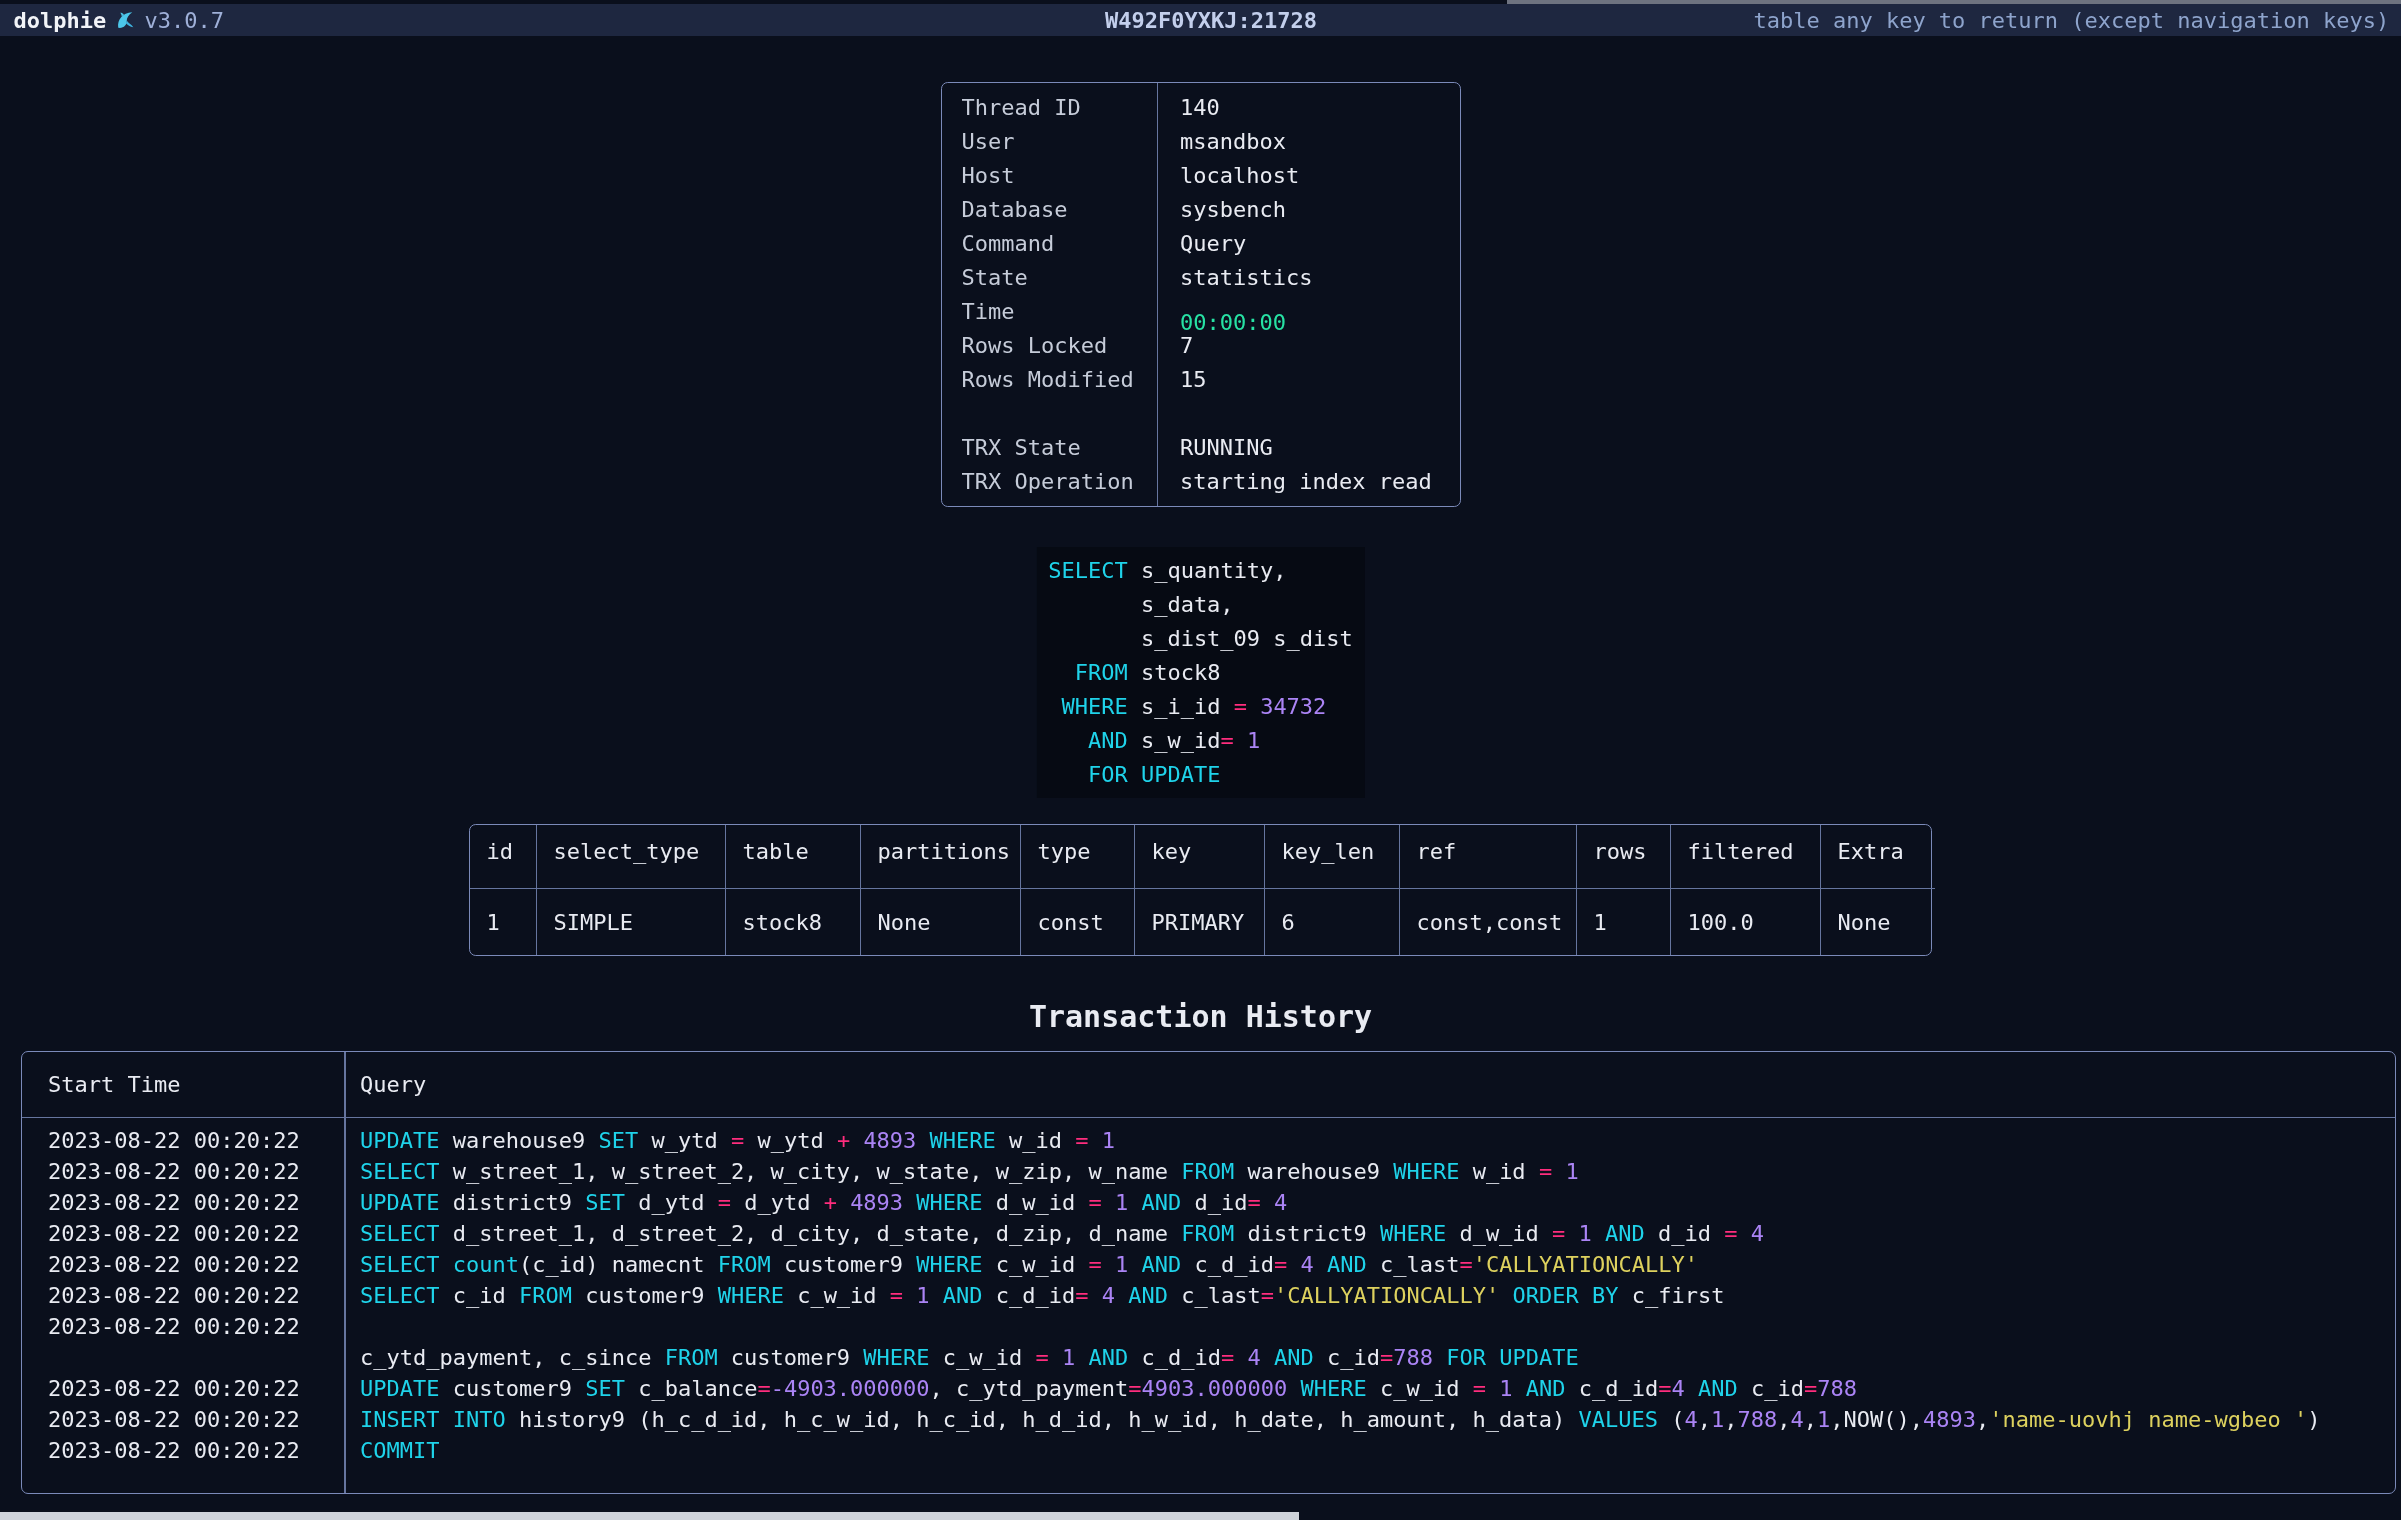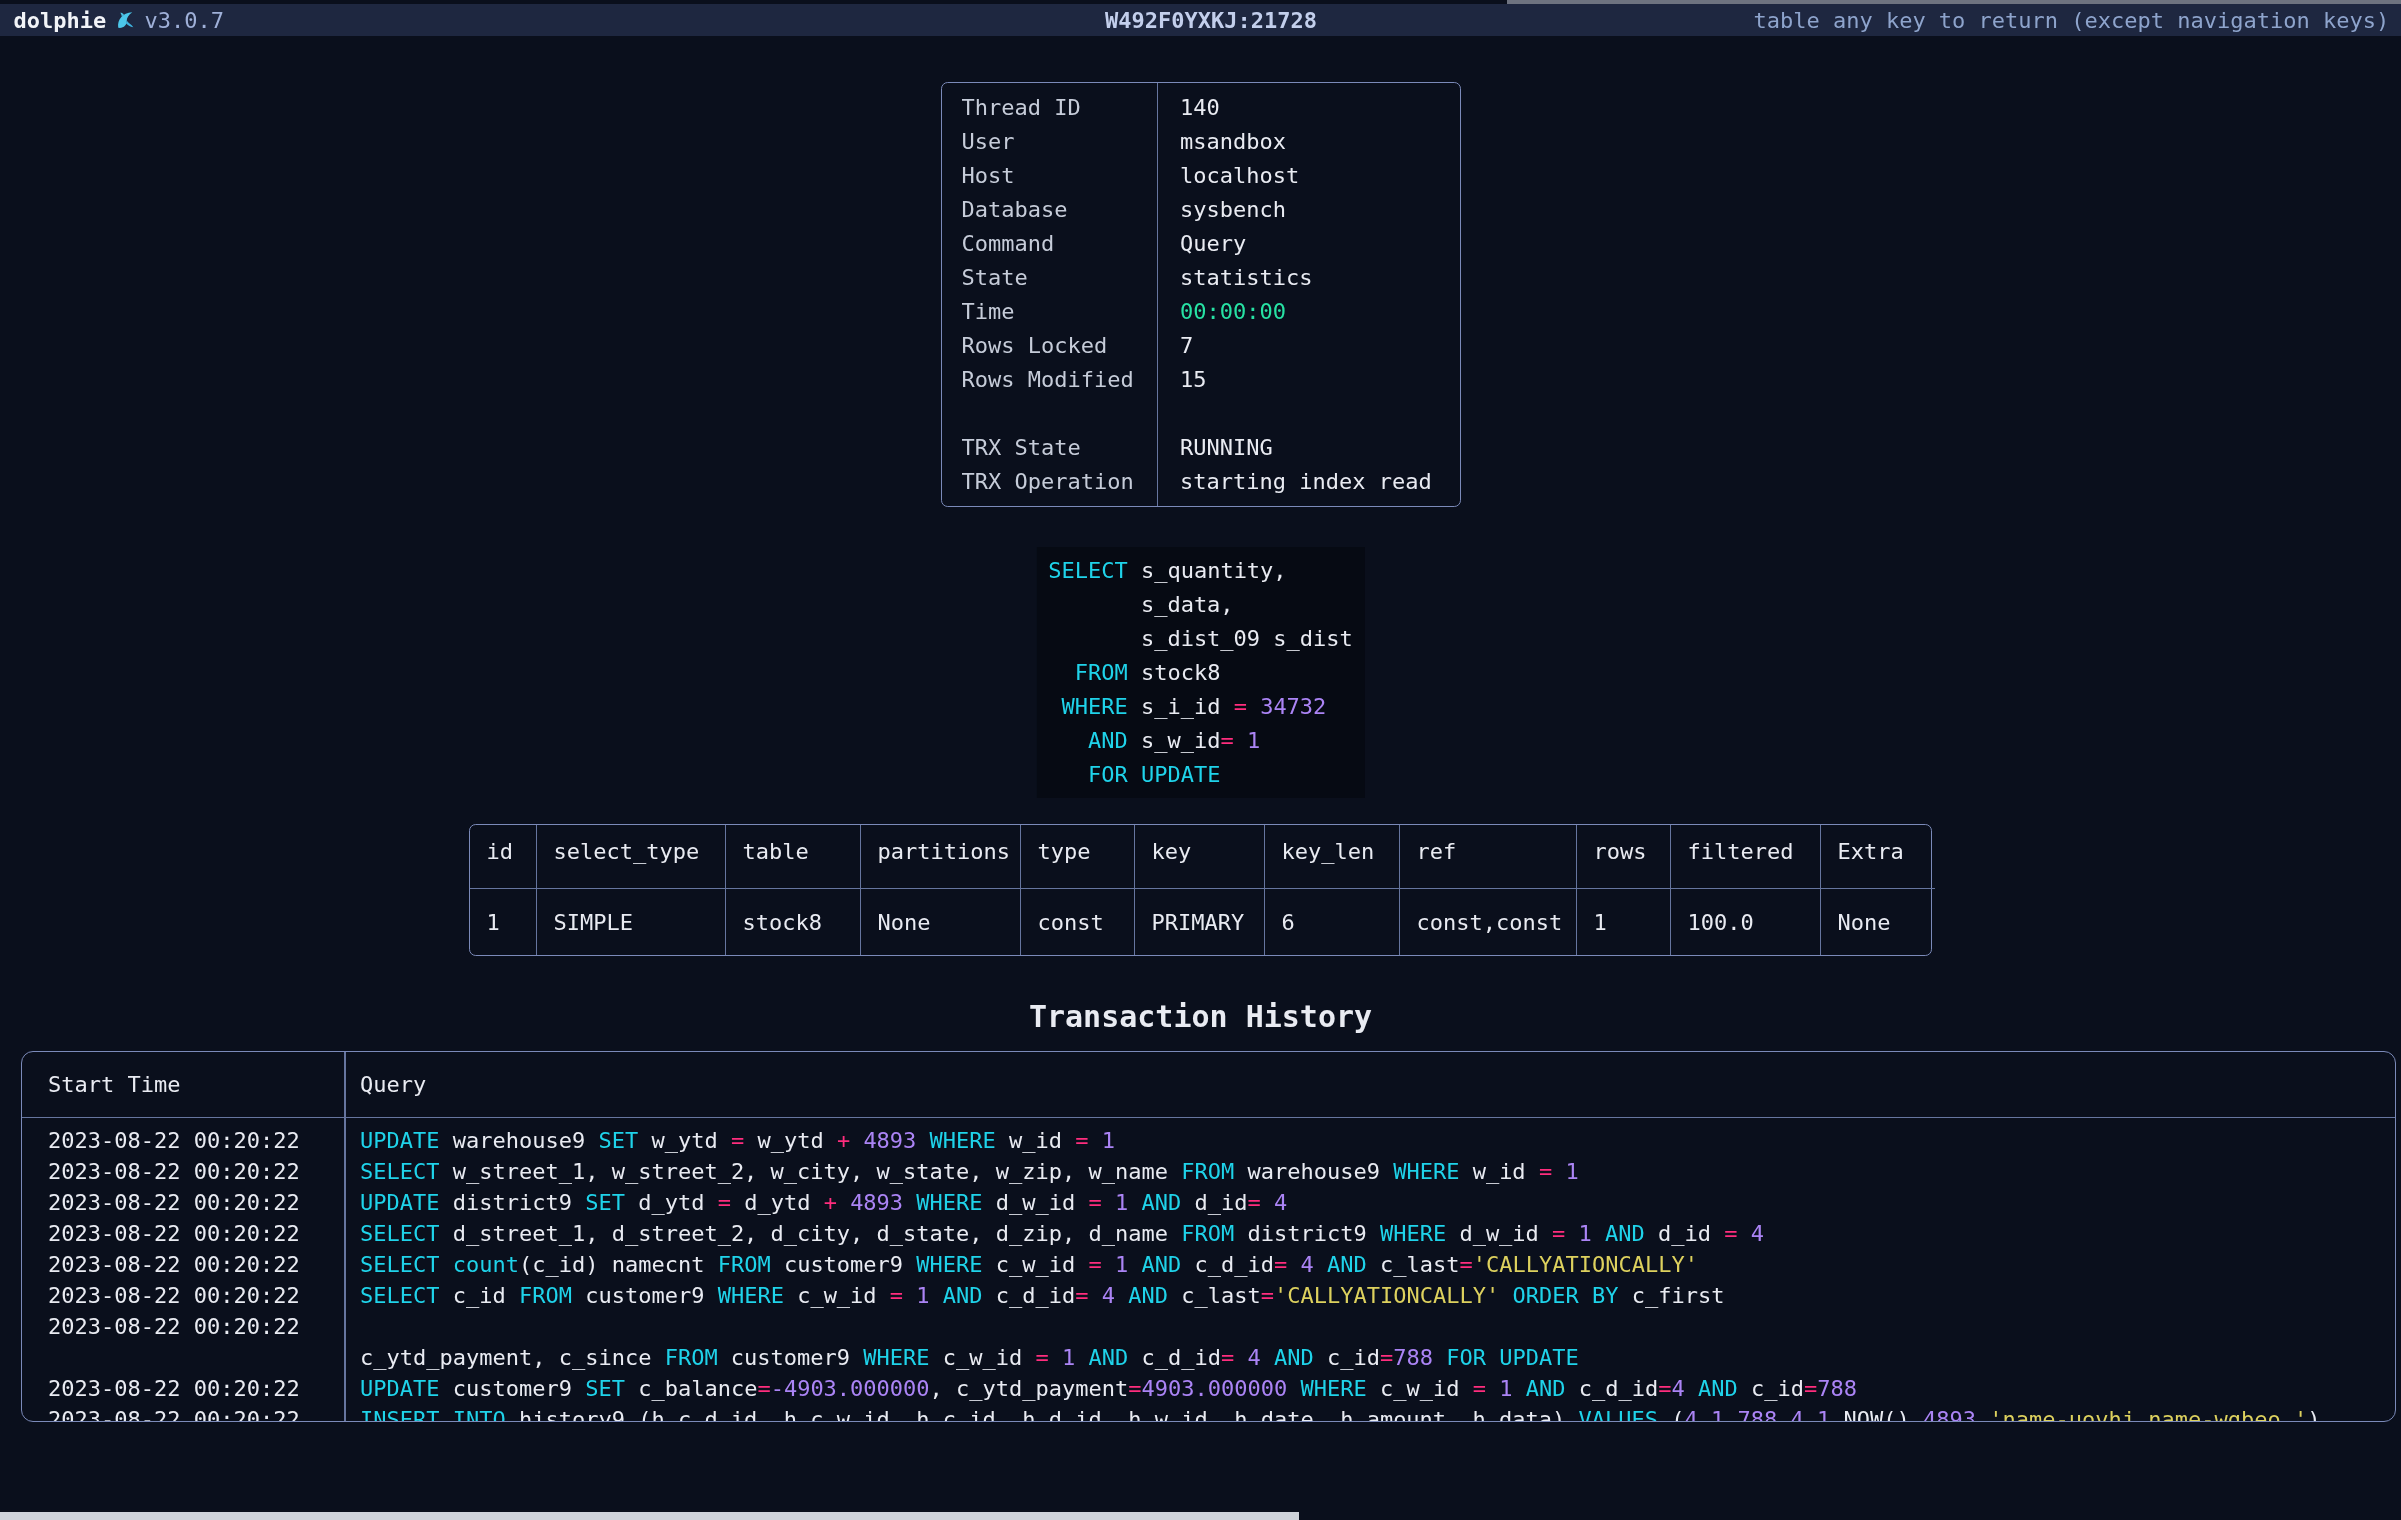--- a/index.html
+++ b/index.html
@@ -26,39 +26,39 @@
   .tb-center{position:absolute;left:0;right:0;text-align:center;color:var(--c-slate-bright);font-weight:700;margin-left:21px;}
   .tb-right{position:absolute;right:11.8px;color:var(--c-slate);}
 
   
   .thread-panel{position:absolute;top:82px;left:calc(50% - 260px);width:520px;height:425px;
     border:1.7px solid var(--c-border);border-radius:6.7px;padding-top:8.4px;font-size:22px;}
   .thread-vline{position:absolute;top:0;bottom:0;left:215px;width:1.7px;background:var(--c-border-inner);}
   .thread-row{display:flex;height:34px;line-height:34px;white-space:pre;}
   .thread-label{width:215px;padding-left:20px;color:var(--c-label);}
   .thread-value{padding-left:23.5px;color:var(--c-tx);}
-  .thread-value.green{color:var(--c-green);}
+  .thread-value.green{color:var(--c-green);margin-top:11px;}
 
   
   .sql-block{position:absolute;top:547px;left:50%;transform:translateX(-50%);
     background:var(--c-block-bg);padding:6.7px 11.8px;font-size:22px;line-height:34px;white-space:pre;}
 
   
   .explain{position:absolute;top:824px;left:calc(50% - 732px);width:1463px;
     display:grid;grid-template-columns:67px 189px 135px 160px 114px 130px 135px 177px 94px 150px 114px;
     grid-template-rows:64px 66px;border:1.7px solid var(--c-border);border-radius:6.7px;font-size:22px;color:var(--c-tx);}
   .explain .cell{padding-left:17px;border-right:1.7px solid var(--c-border-inner);display:flex;align-items:center;white-space:pre;overflow:hidden;}
   .explain .cell.last{border-right:none;}
   .explain .cell.head{border-bottom:1.7px solid var(--c-border-inner);align-items:flex-start;padding-top:13.5px;}
 
   
   .th-title{position:absolute;top:999px;left:0;right:0;text-align:center;
     font-size:30px;font-weight:700;color:var(--c-tx);}
-  .txn-panel{position:absolute;top:1051px;left:21px;width:2375px;height:371px;
-    border:1.7px solid var(--c-border);border-radius:12px;font-size:22px;overflow:hidden;}
+  .txn-panel{position:absolute;top:1051px;left:21px;width:2375px;height:443px;
+    border:1.7px solid var(--c-border);border-radius:7px;font-size:22px;overflow:hidden;}
   .txn-vline{position:absolute;top:0;bottom:0;left:322px;width:1.7px;background:var(--c-border-inner);}
   .txn-header{display:flex;height:66px;border-bottom:1.7px solid var(--c-border-inner);align-items:center;color:var(--c-tx);}
   .txn-header .h-start{width:322px;padding-left:26px;}
   .txn-header .h-query{padding-left:16px;}
   .txn-body{padding-top:6.7px;}
   .txn-line{display:flex;height:31px;line-height:31px;}
   .txn-time{width:322px;padding-left:26px;color:var(--c-tx);white-space:pre;flex:none;}
   .txn-query{padding-left:16px;white-space:pre;overflow:hidden;}
 
   

